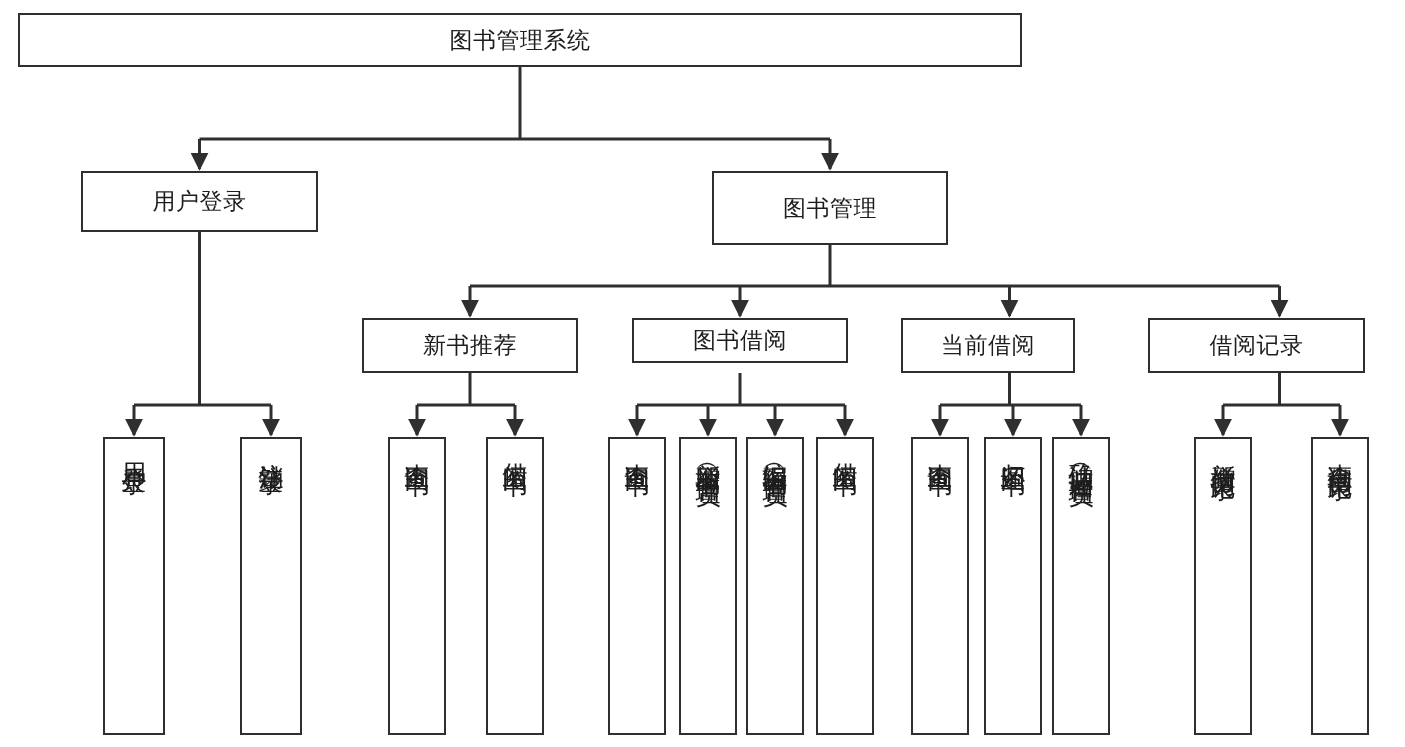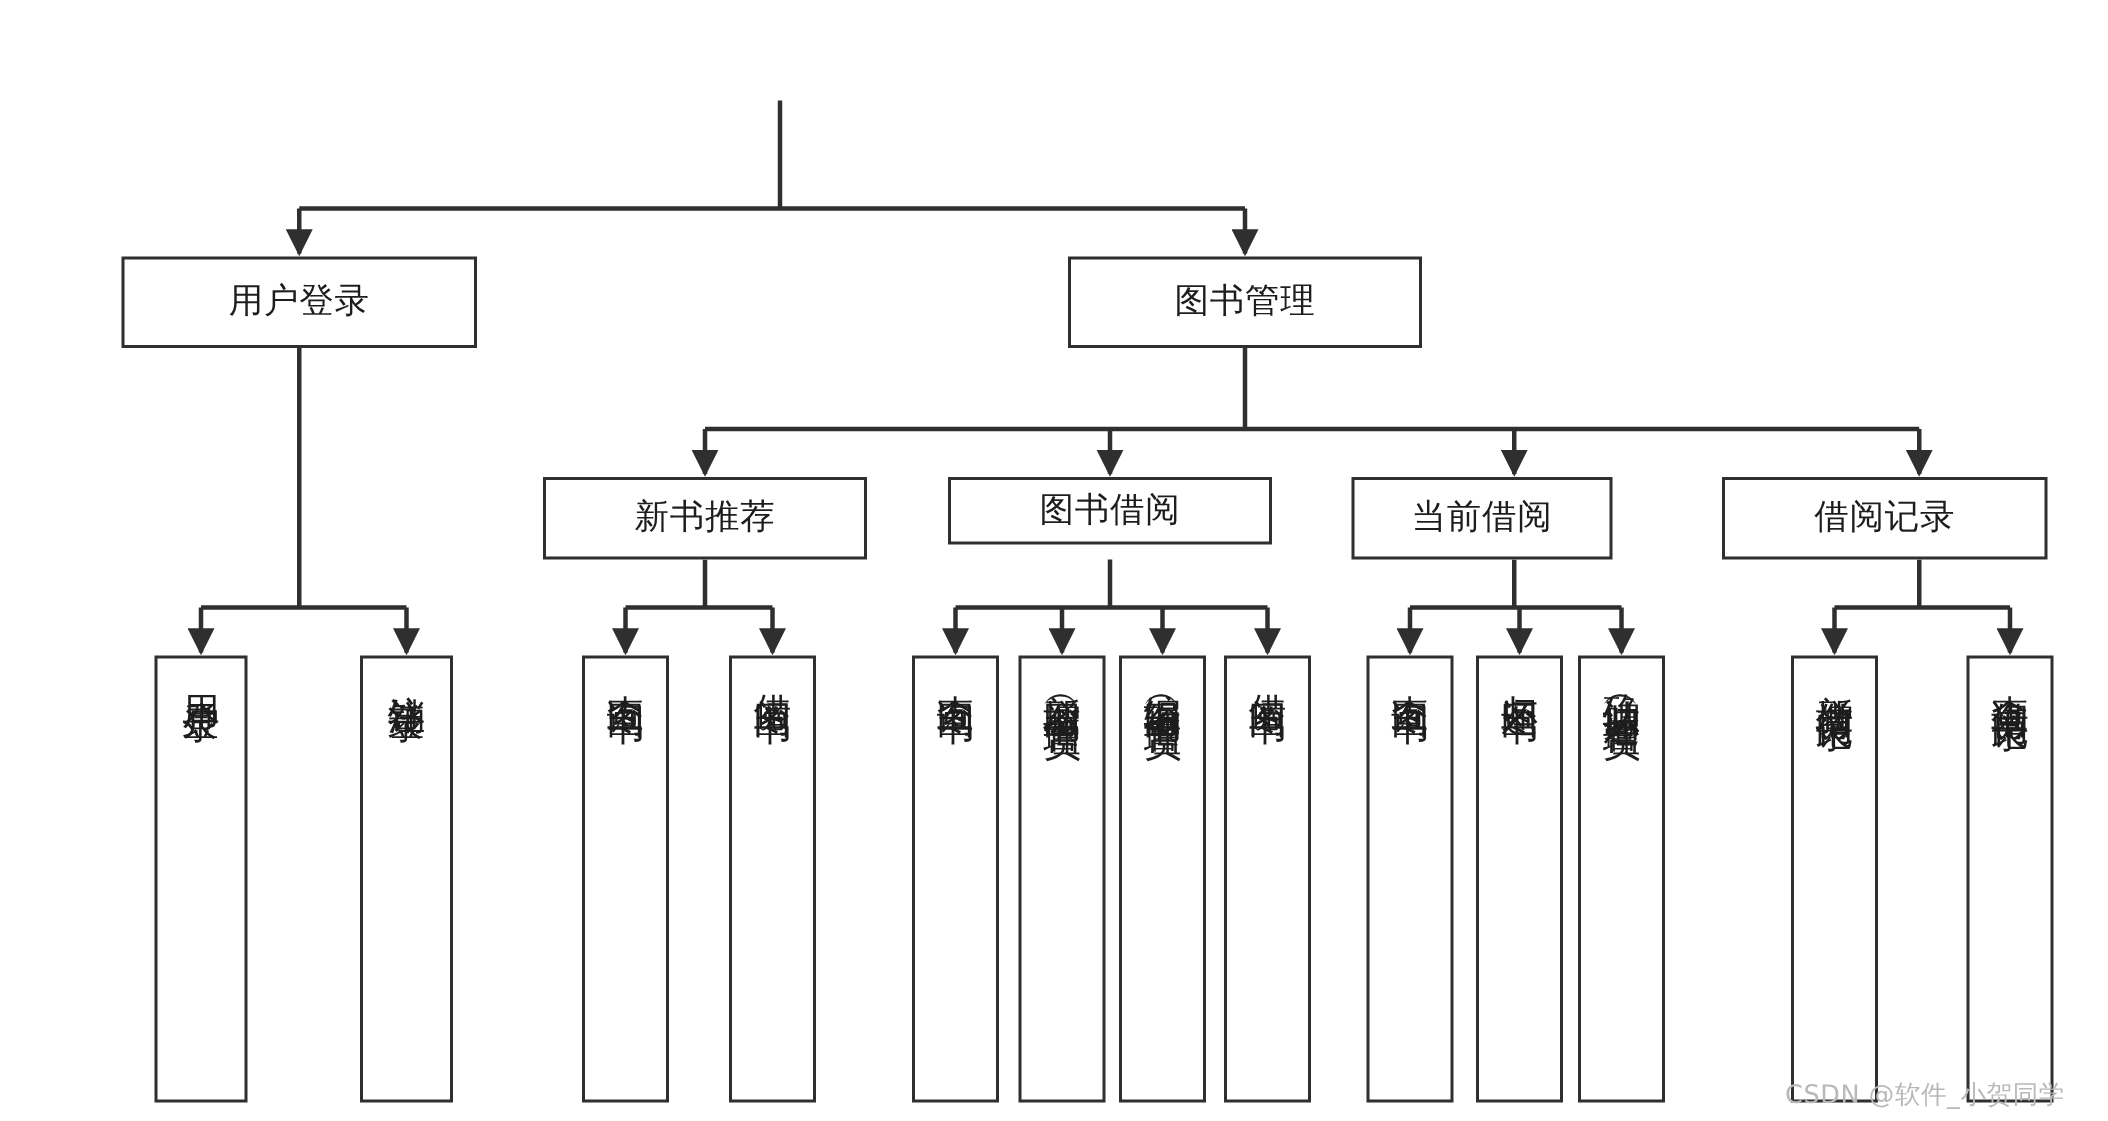--- a/index.html
+++ b/index.html
@@ -111,26 +111,29 @@
         <path d="M 940 405 L 940 435" fill="none" stroke="#2f2f2f" stroke-width="3" marker-end="url(#arrow)"></path>
         <path d="M 1013 405 L 1013 435" fill="none" stroke="#2f2f2f" stroke-width="3" marker-end="url(#arrow)"></path>
         <path d="M 1081 405 L 1081 435" fill="none" stroke="#2f2f2f" stroke-width="3" marker-end="url(#arrow)"></path>
         <path d="M 1279.5 373 L 1279.5 405" fill="none" stroke="#2f2f2f" stroke-width="3"></path>
         <path d="M 1223 405 L 1340 405" fill="none" stroke="#2f2f2f" stroke-width="3"></path>
         <path d="M 1223 405 L 1223 435" fill="none" stroke="#2f2f2f" stroke-width="3" marker-end="url(#arrow)"></path>
         <path d="M 1340 405 L 1340 435" fill="none" stroke="#2f2f2f" stroke-width="3" marker-end="url(#arrow)"></path>
       </g>
   </svg>
 
+  <div class="node h" style="left: 18px; top: 13px; width: 1004px; height: 54px;">
+    <span class="label">图书管理系统</span>
+  </div>
 
   <div id="level2-host">
       <div class="node h" style="left: 81px; top: 171px; width: 237px; height: 61px;">
         <span class="label">用户登录</span>
       </div>
-      <div class="node h" style="left: 712px; top: 171px; width: 236px; height: 61px;">
+      <div class="node h" style="left: 712px; top: 171px; width: 236px; height: 74px;">
         <span class="label">图书管理</span>
       </div>
     </div>
   <div id="level3-host">
       <div class="node h" style="left: 362px; top: 318px; width: 216px; height: 55px;">
         <span class="label">新书推荐</span>
       </div>
       <div class="node h" style="left: 632px; top: 318px; width: 216px; height: 45px;">
         <span class="label">图书借阅</span>
       </div>
@@ -176,14 +179,13 @@
         <span class="label">确认归还（管理员）</span>
       </div>
       <div class="node v" style="left: 1194px; top: 437px; width: 58px; height: 298px;">
         <span class="label">新增借阅记录</span>
       </div>
       <div class="node v" style="left: 1311px; top: 437px; width: 58px; height: 298px;">
         <span class="label">查询借阅记录</span>
       </div>
     </div>
 
-  <div class="watermark" style="left: 1190px; top: 718px;">CSDN @软件_小贺同学</div>
 </div>
 
 </body></html>

